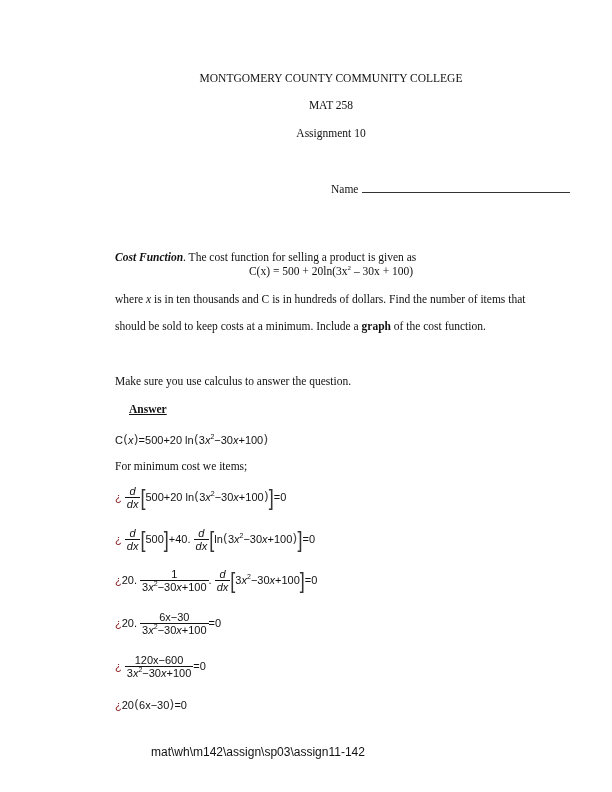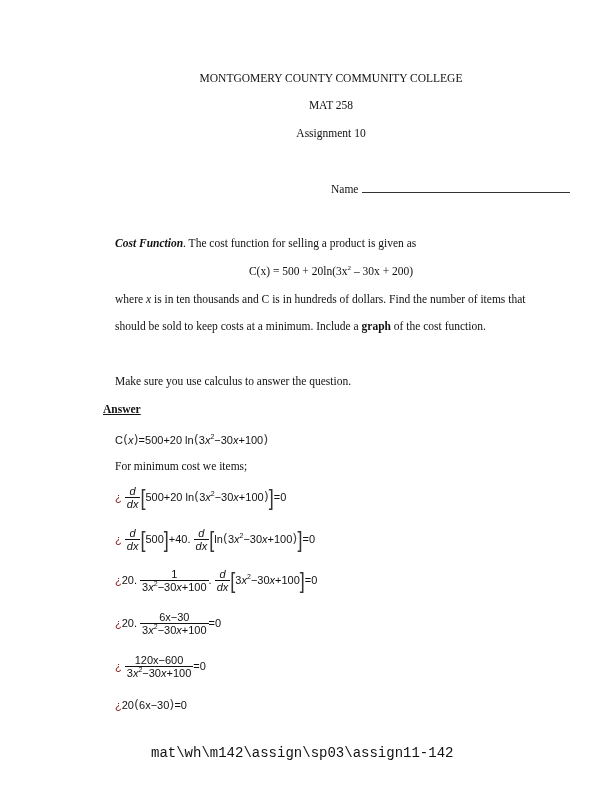--- a/index.html
+++ b/index.html
@@ -10,53 +10,53 @@
   .mathc { font-family:"Liberation Sans", sans-serif; font-size:11px; }
   .inv { color:#8b2020; font-family:"Liberation Sans", sans-serif; font-size:11px; }
   .frac { display:inline-block; vertical-align:middle; text-align:center; }
   .frac .num { display:block; padding:0 2px; line-height:12px; }
   .frac .den { display:block; border-top:1px solid #111; padding:0 2px; line-height:13px; }
   .frac.d .num, .frac.d .den { font-style:italic; }
   .br { font-family:"DejaVu Sans", sans-serif; color:#444; font-size:13px; }
   .brL { display:inline-block; font-size:18px; line-height:14px; vertical-align:middle; color:#333; transform:scaleY(1.2); }
   sup { font-size:7px; vertical-align:super; line-height:0; }
   i.v { font-style:italic; }
-  .foot { font-family:Liberation Mono, monospace; font-size:14px; color:#111;padding-left:36px; }
+  .foot { font-family:Liberation Sans, sans-serif; font-size:12px; color:#111;padding-left:36px; }
   .name-line { display:inline-block; width:208px; border-bottom:1px solid #333; height:10px; margin-left:4px; }
   u.ans { font-weight:bold; text-decoration:underline; }
 </style>
 </head>
 <body>
 
 <div class="abs center" style="top:72px;">MONTGOMERY COUNTY COMMUNITY COLLEGE</div>
 <div class="abs center" style="top:99px;">MAT 258</div>
 <div class="abs center" style="top:127px;">Assignment 10</div>
 
 <div class="abs" style="left:306px; top:182px;">
   <span>Name</span><span class="name-line"></span>
 </div>
 
-<div class="abs" style="left:90px; top:237px;text-align:right;">
+<div class="abs" style="left:90px; top:251px;text-align:right;">
   <b><i>Cost Function</i></b><span>. The cost function for selling a product is given as</span>
 </div>
 
 <div class="abs center" style="top:265px;">
-  <span>C(x) = 500 + 20ln(3x</span><sup>2</sup><span> – 30x + 200)</span>
+  <span>C(x) = 500 + 20ln(3x</span><sup>2</sup><span> – 30x + 100)</span>
 </div>
 
 <div class="abs" style="left:90px; top:293px;">
   <span>where </span><i>x</i><span> is in ten thousands and C is in hundreds of dollars. Find the number of items that</span>
 </div>
 <div class="abs" style="left:90px; top:320px;">
   <span>should be sold to keep costs at a minimum. Include a </span><b>graph</b><span> of the cost function.</span>
 </div>
 
 <div class="abs" style="left:90px; top:375px;">Make sure you use calculus to answer the question.</div>
 
-<div class="abs" style="left:78px; top:403px;"><u class="ans">Answer</u></div>
+<div class="abs" style="left:104px; top:403px;"><u class="ans">Answer</u></div>
 
 <div class="abs mathc" style="left:90px; top:432px;">
   <span>C</span><span class="br">(</span><i class="v">x</i><span class="br">)</span><span>=500+20 ln</span><span class="br">(</span><span>3</span><i class="v">x</i><sup>2</sup><span>−30</span><i class="v">x</i><span>+100</span><span class="br">)</span>
 </div>
 
 <div class="abs" style="left:90px; top:460px;">For minimum cost we items;</div>
 
 <div class="abs mathc" style="left:90px; top:485px;">
   <span class="inv">¿</span>
   <span class="frac d"><span class="num">d</span><span class="den">dx</span></span><span class="brL">[</span><span>500</span><span>+20 ln</span><span class="br">(</span><span>3</span><i class="v">x</i><sup>2</sup><span>−30</span><i class="v">x</i><span>+100</span><span class="br">)</span><span class="brL">]</span><span>=0</span>

